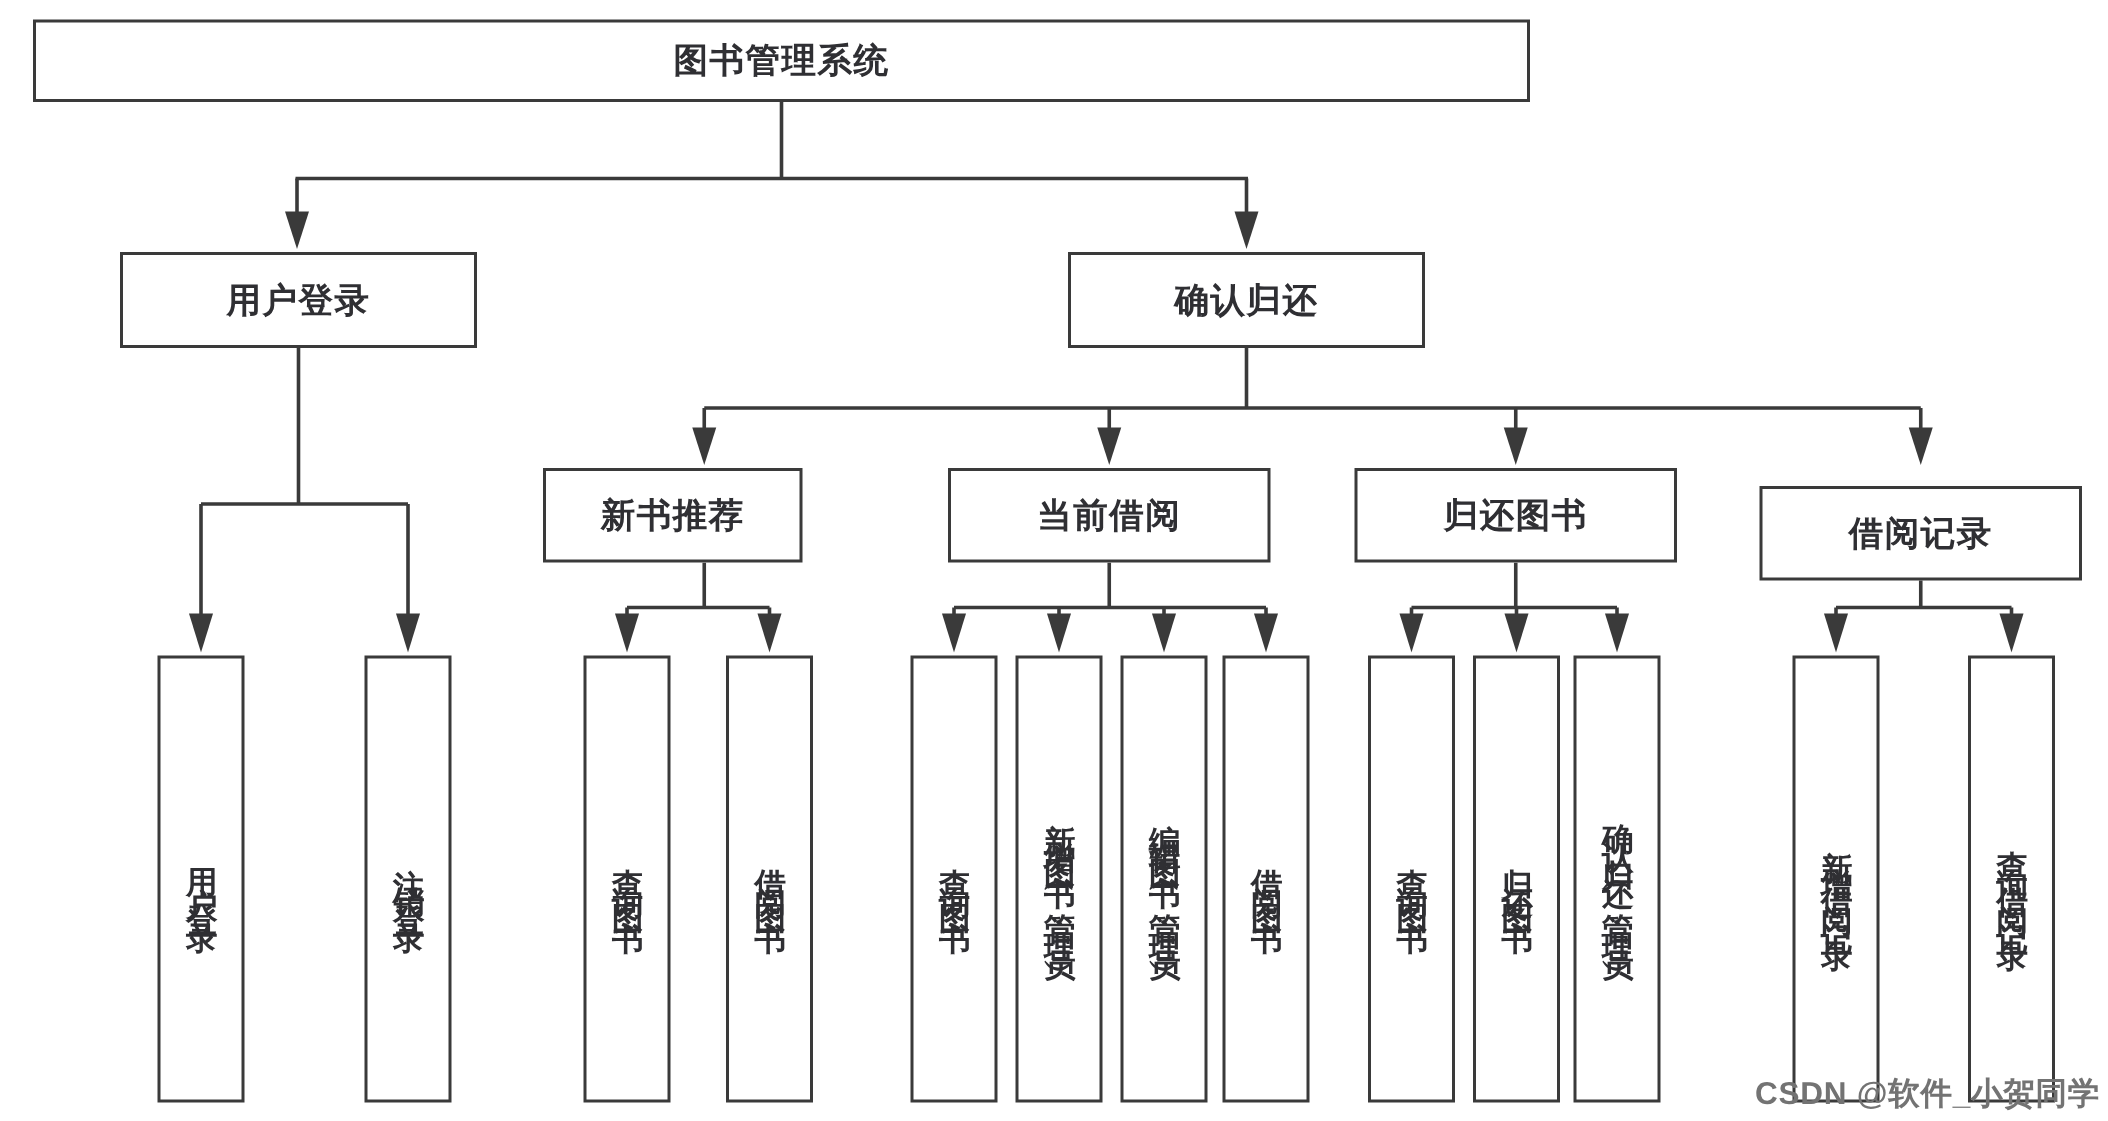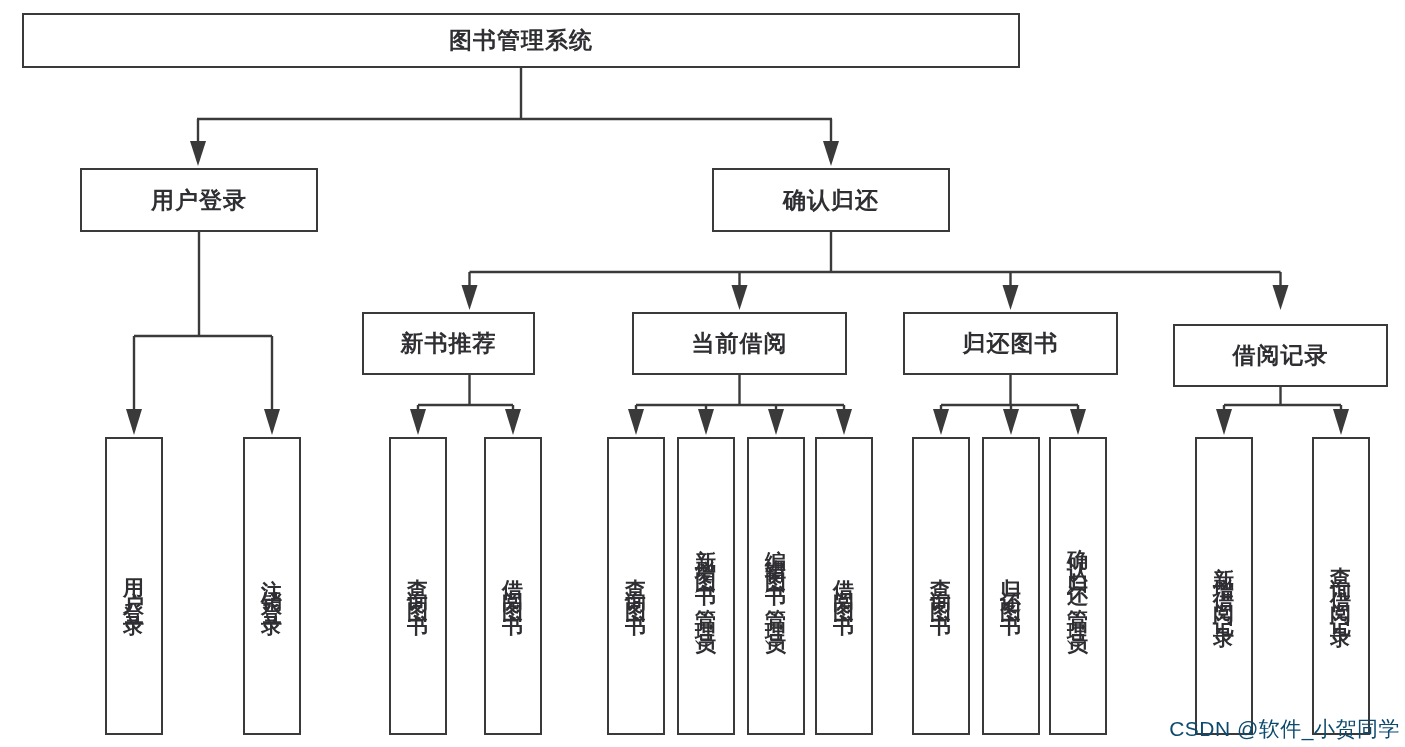--- a/index.html
+++ b/index.html
@@ -45,24 +45,25 @@
     font-size: 21px;
     letter-spacing: 12px;
     line-height: 1;
   }
 
   .watermark {
     position: absolute;
     right: 5px;
     bottom: 4px;
     font-size: 21px;
-    color: #0c4a6e;
+    color: #737373;
     letter-spacing: 0.5px;
     z-index: 10;
     white-space: nowrap;
+    font-weight: bold;
   }
 </style>
 </head>
 <body>
 
 <div class="canvas">
 
   <svg class="wires" viewBox="0 0 1405 747" fill="none" stroke="#3a3a3a" stroke-width="2.4">
 
     <path d="M521 68 V119"></path>

